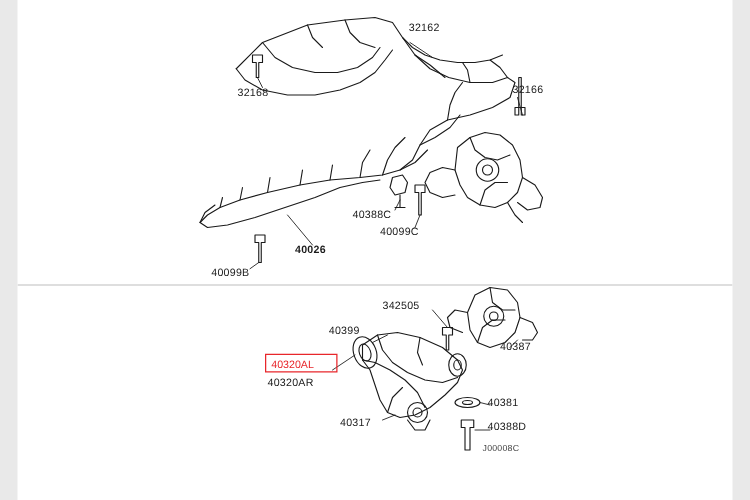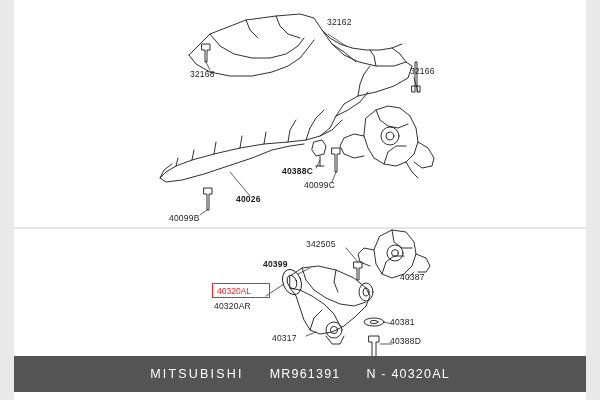--- a/index.html
+++ b/index.html
@@ -203,38 +203,33 @@
           <path d="M378 344 L366 344"></path>
           <path d="M292 336 L302 332"></path>
           <path d="M252 296 L270 284"></path>
         </g>
       </g>
     </svg>
 
     <div class="lbl" style="left:313px;top:18px;">32162</div>
     <div class="lbl" style="left:176px;top:70px;">32168</div>
     <div class="lbl" style="left:396px;top:67px;">32166</div>
-    <div class="lbl" style="left:268px;top:167px;font-weight:bold;">40388C</div>
+    <div class="lbl" style="left:268px;top:167px;">40388C</div>
     <div class="lbl" style="left:290px;top:181px;">40099C</div>
     <div class="lbl" style="left:222px;top:195px;font-weight:bold;">40026</div>
     <div class="lbl" style="left:155px;top:214px;">40099B</div>
 
     <div class="lbl" style="left:292px;top:240px;">342505</div>
-    <div class="lbl" style="left:249px;top:260px;font-weight:bold;">40399</div>
+    <div class="lbl" style="left:249px;top:260px;">40399</div>
     <div class="lbl" style="left:386px;top:273px;">40387</div>
     <div class="lbl" style="left:376px;top:318px;">40381</div>
     <div class="lbl" style="left:376px;top:337px;">40388D</div>
     <div class="lbl" style="left:258px;top:334px;">40317</div>
 
     <div class="lbl small" style="left:372px;top:356px;">J00008C</div>
 
     <div class="hl-box" style="left:198px;top:283px;width:58px;height:15px;"></div>
     <div class="hl-text" style="left:203px;top:286px;">40320AL</div>
     <div class="lbl" style="left:200px;top:302px;text-align:right;">40320AR</div>
 
   </div>
 
-  <div class="footer">
-    <span class="brand">MITSUBISHI</span>
-    <span>MR961391</span>
-    <span>N - 40320AL</span>
-  </div>
 </div>
 
 </body></html>

